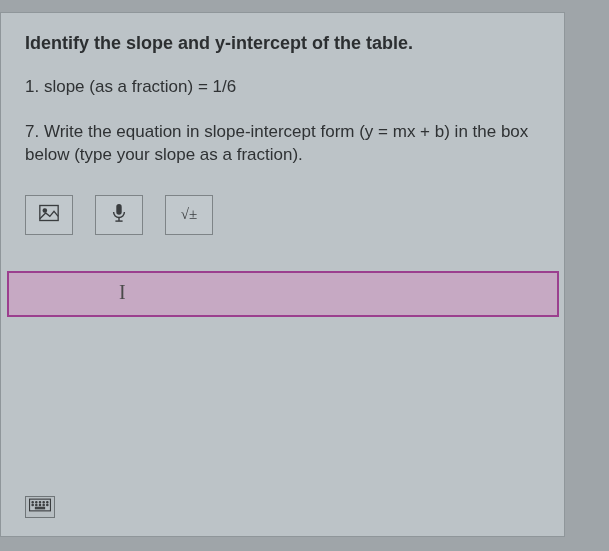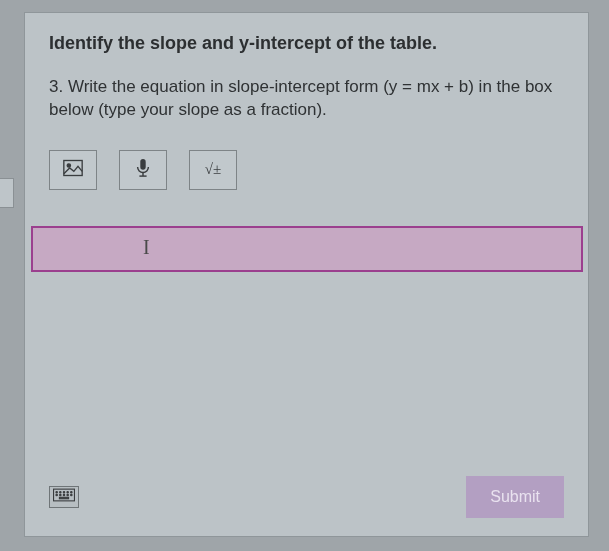--- a/index.html
+++ b/index.html
@@ -17,21 +17,20 @@
     top: 178px;
     width: 14px;
     height: 30px;
     background: #bec5c9;
     border: 1px solid #8a9094;
     border-left: none;
   }
   .card {
     background: #bcc3c7;
     border: 1px solid #8f969a;
-    margin-left: 24px;
     width: 565px;
     height: 525px;
     padding: 20px 24px 16px 24px;
     position: relative;
   }
   .prompt {
     font-size: 18px;
     font-weight: 600;
     color: #2c2f31;
     margin-bottom: 22px;
@@ -121,21 +120,22 @@
 </style>
 </head>
 <body>
 
 <div class="left-stub"></div>
 
 <div class="card">
 
   <div class="prompt">Identify the slope and y-intercept of the table.</div>
 
-  <div class="line">3. Write the equation in slope-intercept form (y = mx + b) in the box below (type your slope as a fraction).</div>
+  <div class="line">1. slope (as a fraction) = 1/6</div>
+  <div class="line">7. Write the equation in slope-intercept form (y = mx + b) in the box below (type your slope as a fraction).</div>
 
   <div class="toolbar">
     <div class="tool-btn">
       <span>
         <svg viewBox="0 0 24 20" fill="none" stroke="#3a3d3f" stroke-width="1.6">
           <rect x="1" y="1" width="22" height="18"></rect>
           <circle cx="7" cy="7" r="2" fill="#3a3d3f"></circle>
           <path d="M1 17 L8 10 L13 14 L18 8 L23 14" fill="none"></path>
         </svg>
       </span>
@@ -172,16 +172,15 @@
           <circle cx="20" cy="4" r="0.8" fill="#3a3d3f"></circle>
           <circle cx="4" cy="7" r="0.8" fill="#3a3d3f"></circle>
           <circle cx="8" cy="7" r="0.8" fill="#3a3d3f"></circle>
           <circle cx="12" cy="7" r="0.8" fill="#3a3d3f"></circle>
           <circle cx="16" cy="7" r="0.8" fill="#3a3d3f"></circle>
           <circle cx="20" cy="7" r="0.8" fill="#3a3d3f"></circle>
           <rect x="7" y="9.5" width="10" height="1.6" fill="#3a3d3f"></rect>
         </svg>
       </span>
     </div>
-    <button class="submit-btn">Submit</button>
   </div>
 
 </div>
 
 </body></html>

